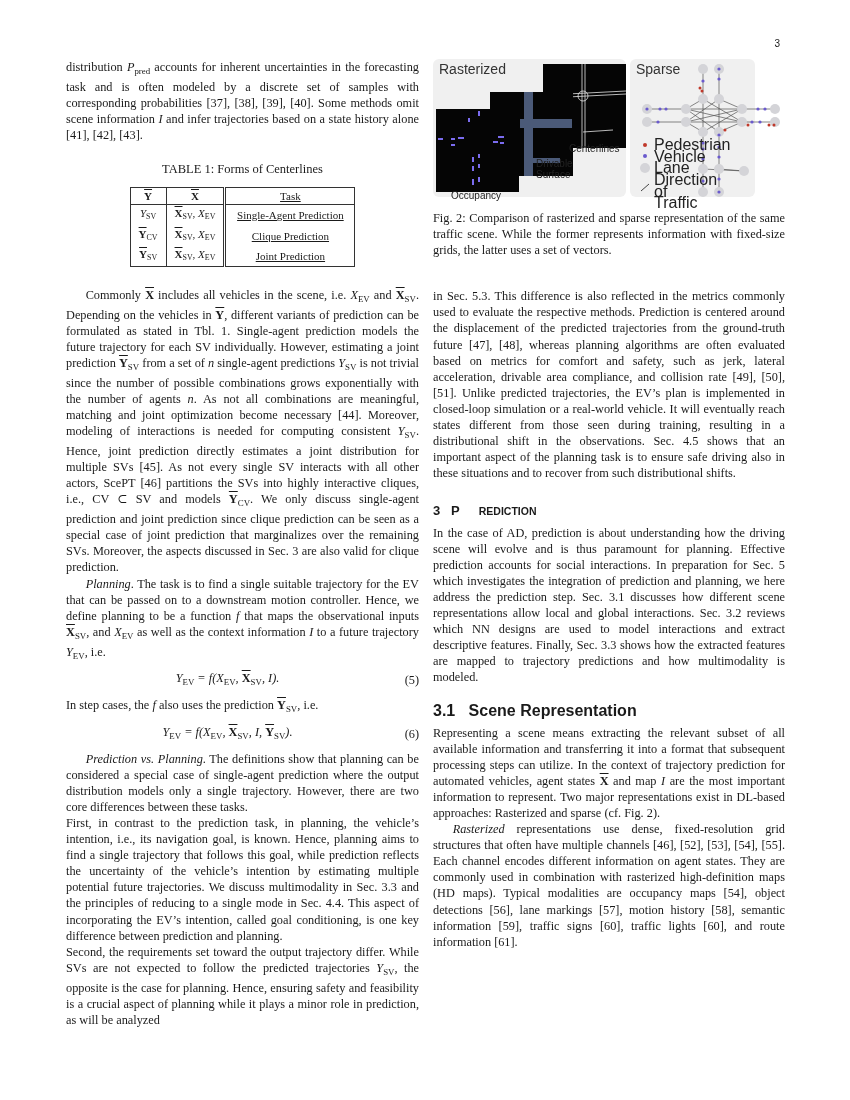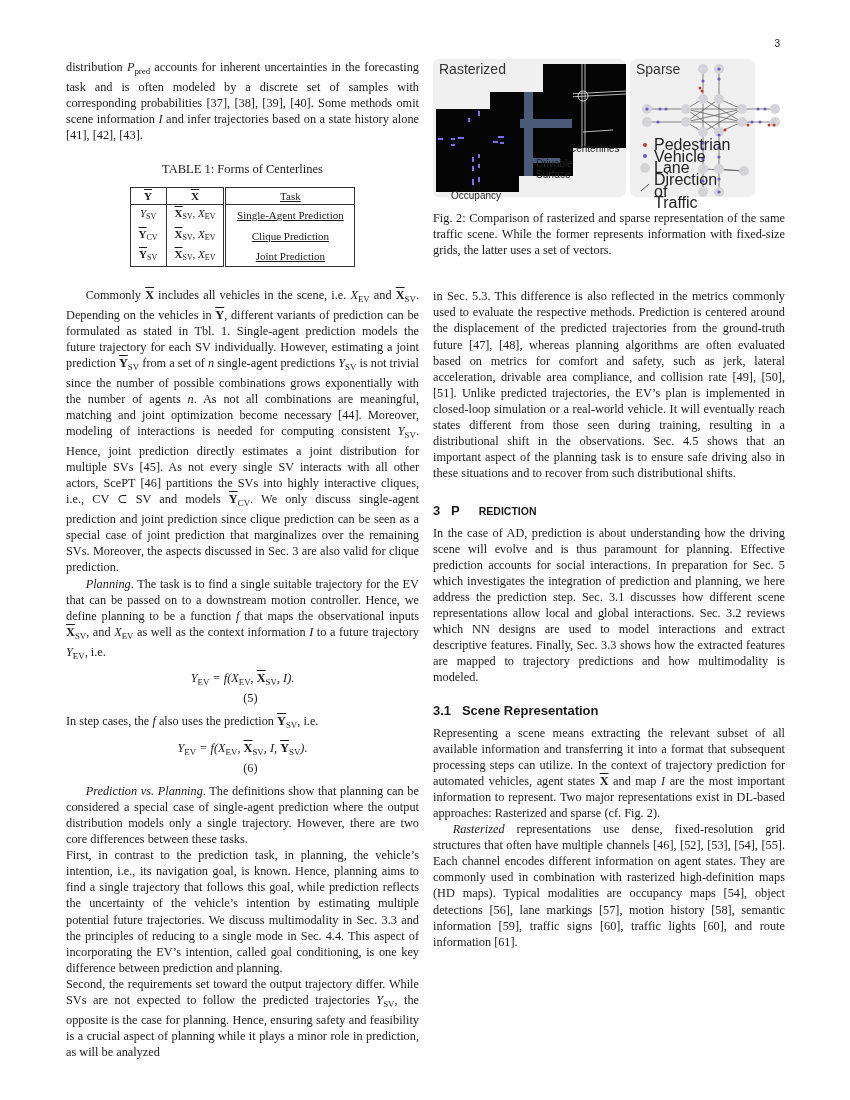--- a/index.html
+++ b/index.html
@@ -13,37 +13,37 @@
   p.indent { text-indent: 1.6em; }
   .sub { font-size: 0.72em; vertical-align: -0.3em; font-style: normal; }
   .ov { text-decoration: overline; font-weight: bold; font-style: normal; }
   i { font-style: italic; }
   .table-caption { text-align: center; font-size: 12.5px; margin: 18px 0 10px 0; }
   table.forms { margin: 0 auto; border-collapse: collapse; font-size: 11px; line-height: 14px; }
   table.forms th, table.forms td { border: 1px solid #333; padding: 1px 8px; text-align: center; font-weight: normal; }
   table.forms td { border-top: none; border-bottom: none; }
   table.forms tr:last-child td { border-bottom: 1px solid #333; }
   table.forms .dbl { border-left: 3px double #333; text-decoration: underline; }
-  .eq { display: flex; justify-content: flex-end; align-items: center; margin: 7px 0; flex-direction: column; }
+  .eq { display: flex; justify-content: flex-end; align-items: center; margin: 7px 0; }
   .eq .eq-body { flex: 1; text-align: center; font-style: italic; }
   .eq .eq-num { width: 30px; text-align: right; }
   .figure { position: relative; height: 145px; width: 352px; margin-bottom: 10px; }
   .fig-panel { position: absolute; top: 4px; height: 138px; background: #f0f0f0; border-radius: 6px; }
   .fig-raster { left: 0; width: 193px; }
   .fig-sparse { left: 197px; width: 125px; }
   .panel-title { position: absolute; left: 6px; top: 2px; font-family: "Liberation Sans", sans-serif; font-size: 14px; color: #333; }
   .raster-img { position: absolute; background: #050505; }
   .fig-label { position: absolute; font-family: "Liberation Sans", sans-serif; font-size: 10px; line-height: 11px; color: #222; }
   .legend { position: absolute; left: 8px; top: 80px; font-family: Liberation Sans, sans-serif; font-size: 16px; line-height: 11.5px; color: #222; }
   .legend-row { display: flex; align-items: center; }
   .legend-mark { width: 14px; display: inline-flex; justify-content: center; align-items: center; margin-right: 2px; }
   .fig-caption { font-size: 12.3px; line-height: 16.1px; margin-top: 0; }
   .section-heading { font-family: "Liberation Sans", sans-serif; font-weight: bold; font-size: 13px; margin: 22px 0 5px 0; }
   .section-heading .sc { font-size: 10.5px; margin-left: 19px; }
-  .subsection-heading { font-family: "Liberation Sans", sans-serif; font-weight: bold; font-size: 13px; margin: 18px 0 5px 0; }
+  .subsection-heading { font-family: "Liberation Sans", sans-serif; font-weight: bold; font-size: 16px; margin: 18px 0 5px 0; }
   .gap-after-caption { height: 30px; }
 </style>
 </head>
 <body>
 
 <div class="page-num">3</div>
 
 <div class="col col-left">
 
   <p><span>distribution </span><i>P</i><span class="sub">pred</span><span> accounts for inherent uncertainties in the forecasting task and is often modeled by a discrete set of samples with corresponding probabilities [37], [38], [39], [40]. Some methods omit scene information </span><i>I</i><span> and infer trajectories based on a state history alone [41], [42], [43].</span></p>

